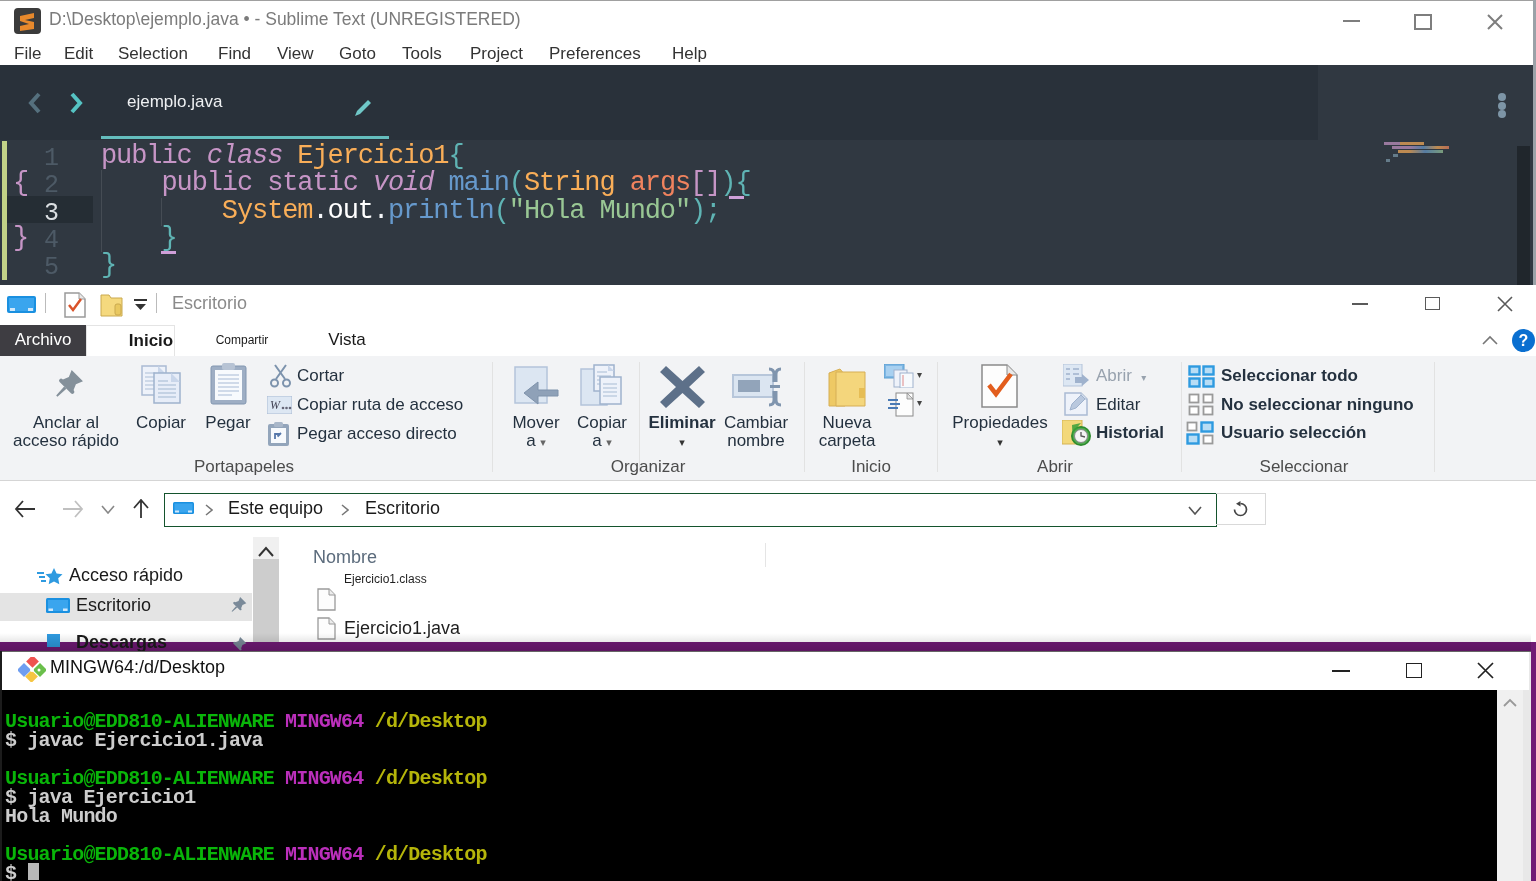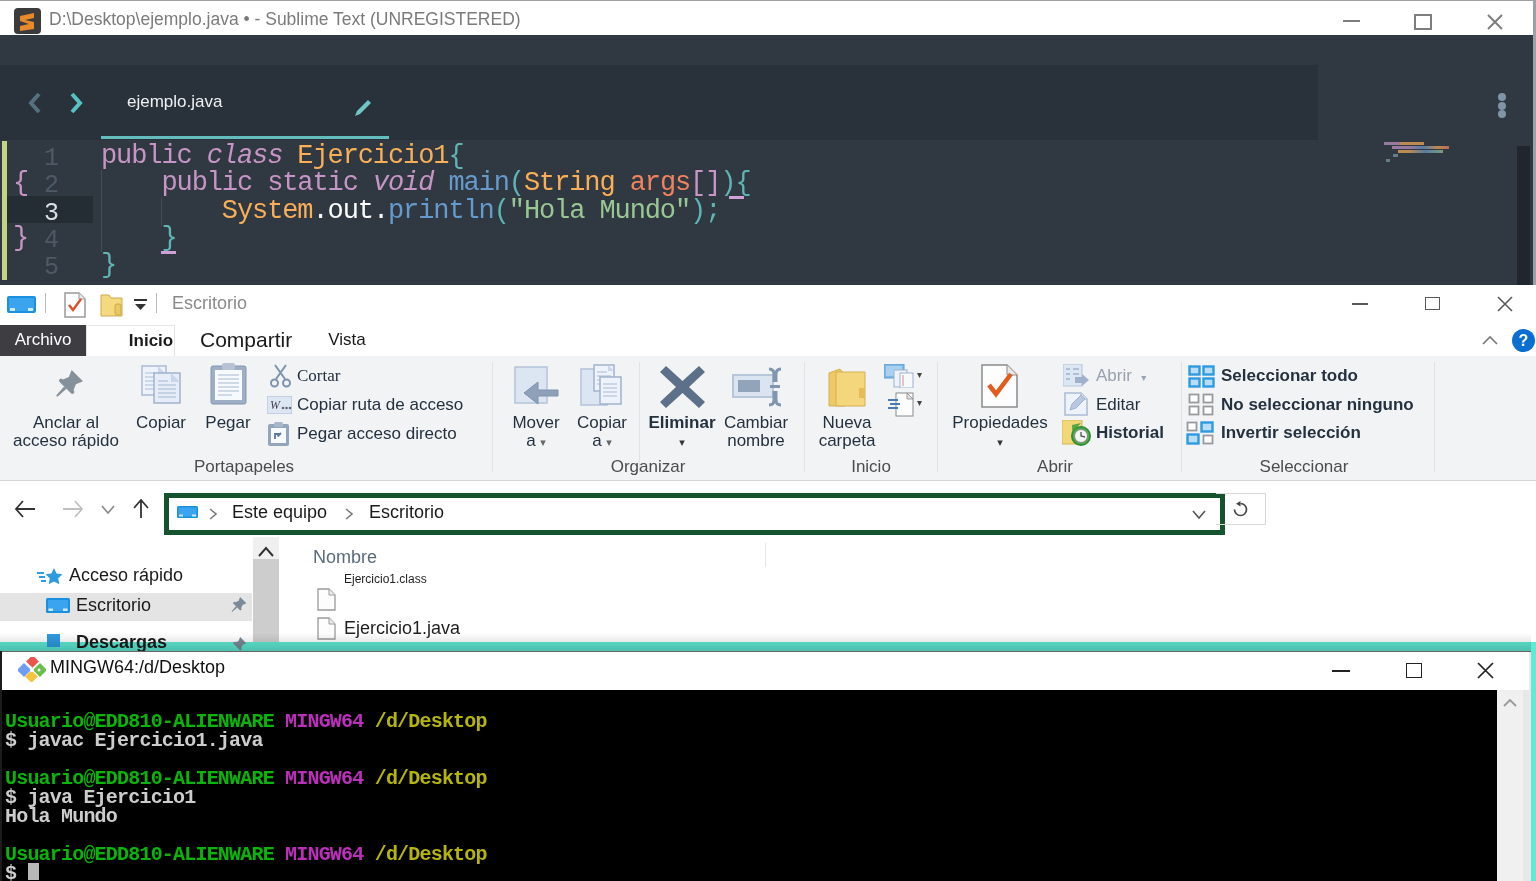--- a/index.html
+++ b/index.html
@@ -1,16 +1,16 @@
 <!DOCTYPE html>
 <html><head>
 <meta charset="utf-8">
 <style>
   html,body{margin:0;padding:0;}
-  #stage{position:relative;width:1536px;height:881px;overflow:hidden;background:#5eead4;
+  #stage{position:relative;width:1536px;height:881px;overflow:hidden;background:#701a75;
          font-family:"Liberation Sans",sans-serif;}
   .abs{position:absolute;}
   .mono{font-family:"Liberation Mono",monospace;}
   
   #sub{left:0;top:0;width:1536px;height:285px;background:#303841;}
   #sub-title{left:0;top:0;width:1536px;height:34px;background:#ffffff;border-top:1px solid #a0a0a0;}
   #sub-menu{left:0;top:34px;width:1536px;height:31px;background:#ffffff;}
   .smenu{position:absolute;top:10px;font-size:17px;color:#333;}
   #sub-tabs{left:0;top:65px;width:1318px;height:75px;background:#29313a;}
   #code{left:0;top:142px;width:1536px;height:143px;background:#303841;font-size:27px;letter-spacing:-1.1px;line-height:27.4px;white-space:pre;}
@@ -41,20 +41,32 @@
             <path d="M6 8 L20 5 L20 10 L11 12 L20 14 L20 21 L6 23 L6 18 L15 16 L6 13 Z" fill="#e8892c"></path>
           </svg>
       </div>
       <div class="abs" style="left:49px;top:8px;font-size:17.5px;color:#7b7b7b;">D:\Desktop\ejemplo.java • - Sublime Text (UNREGISTERED)</div>
       <div class="abs" style="left:1343px;top:19px;width:17px;height:2px;background:#7e7e7e;"></div>
       <div class="abs" style="left:1414px;top:13px;width:14px;height:12px;border:2px solid #7e7e7e;"></div>
       <svg class="abs" style="left:1486px;top:12px;" width="18" height="18" viewBox="0 0 18 18">
           <path d="M2 2 L16 16 M16 2 L2 16" stroke="#7e7e7e" stroke-width="2"></path>
         </svg>
     </div>
+    <div id="sub-menu" class="abs">
+      <span class="smenu" style="left:14px;">File</span>
+      <span class="smenu" style="left:64px;">Edit</span>
+      <span class="smenu" style="left:118px;">Selection</span>
+      <span class="smenu" style="left:218px;">Find</span>
+      <span class="smenu" style="left:277px;">View</span>
+      <span class="smenu" style="left:339px;">Goto</span>
+      <span class="smenu" style="left:402px;">Tools</span>
+      <span class="smenu" style="left:470px;">Project</span>
+      <span class="smenu" style="left:549px;">Preferences</span>
+      <span class="smenu" style="left:672px;">Help</span>
+    </div>
     <div id="sub-tabs" class="abs">
       <svg class="abs" style="left:27px;top:26px;" width="16" height="24" viewBox="0 0 16 24">
           <path d="M12 3 L4 12 L12 21" stroke="#55707e" stroke-width="4" fill="none"></path>
         </svg>
       <svg class="abs" style="left:68px;top:26px;" width="16" height="24" viewBox="0 0 16 24">
           <path d="M4 3 L12 12 L4 21" stroke="#55c3c3" stroke-width="4" fill="none"></path>
         </svg>
       <div class="abs" style="left:127px;top:27px;font-size:17px;color:#eef0f2;">ejemplo.java</div>
       <svg class="abs" style="left:352px;top:32px;" width="22" height="22" viewBox="0 0 22 22">
           <path d="M3 19 L5 14 L16 3 L19 6 L8 17 Z" fill="#6fc7c7"></path>
@@ -129,21 +141,21 @@
       <div class="abs" style="left:1352px;top:18px;width:16px;height:2px;background:#5a5a5a;"></div>
       <div class="abs" style="left:1425px;top:12px;width:13px;height:11px;border:1.5px solid #5a5a5a;"></div>
       <svg class="abs" style="left:1497px;top:11px;" width="16" height="16" viewBox="0 0 16 16">
           <path d="M1 1 L15 15 M15 1 L1 15" stroke="#5a5a5a" stroke-width="1.6"></path>
         </svg>
     </div>
 
     <div class="abs" style="left:0;top:40px;width:1536px;height:31px;background:#fff;border-bottom:1px solid #e4e4e4;">
       <div class="abs" style="left:0;top:0;width:86px;height:31px;background:#3e3d42;color:#fff;font-size:17px;text-align:center;line-height:30px;">Archivo</div>
       <div class="abs" style="left:86px;top:0;width:89px;height:31px;background:#fff;border:1px solid #e4e4e4;border-bottom:none;box-sizing:border-box;font-weight:bold;color:#1a1a1a;font-size:17px;text-align:center;line-height:29px;padding-left:41px;">Inicio</div>
-      <div class="abs" style="left:200px;top:0;width:84px;height:31px;color:#1a1a1a;font-size:21px;text-align:center;line-height:30px;">Compartir</div>
+      <div class="abs" style="left:200px;top:0;width:84px;height:31px;color:#1a1a1a;font-size:12px;text-align:center;line-height:30px;">Compartir</div>
       <div class="abs" style="left:326px;top:0;width:42px;height:31px;color:#1a1a1a;font-size:17px;text-align:center;line-height:30px;">Vista</div>
       <svg class="abs" style="left:1482px;top:10px;" width="16" height="10" viewBox="0 0 16 10">
           <path d="M1 9 L8 2 L15 9" stroke="#777" stroke-width="1.6" fill="none"></path>
         </svg>
       <div class="abs" style="left:1512px;top:4px;width:23px;height:23px;border-radius:50%;background:#0a6fd0;color:#fff;font-size:16px;font-weight:bold;text-align:center;line-height:23px;">?</div>
     </div>
     <div id="ribbon" class="abs">
       <div class="rsep" style="left:492px;"></div>
       <div class="rsep" style="left:639px;"></div>
       <div class="rsep" style="left:804px;"></div>
@@ -204,21 +216,21 @@
         </svg>
       <div class="rbig" style="left:178px;top:58px;width:100px;">Pegar</div>
 
       <svg class="abs" style="left:270px;top:8px;" width="22" height="24" viewBox="0 0 22 24">
           <g stroke="#7d93ad" stroke-width="2" fill="none">
             <path d="M16 1 L6 15 M5 1 L15 15"></path>
             <circle cx="4.5" cy="19" r="3.5"></circle>
             <circle cx="16.5" cy="19" r="3.5"></circle>
           </g>
         </svg>
-      <div class="rsmall" style="left:297px;top:10px;font-family:Liberation Serif, serif;">Cortar</div>
+      <div class="rsmall" style="left:297px;top:10px;">Cortar</div>
       <svg class="abs" style="left:267px;top:40px;" width="25" height="18" viewBox="0 0 25 18">
           <rect x="0" y="0" width="25" height="18" fill="#dde7f3" stroke="#aabbd3"></rect>
           <text x="3" y="13" font-size="12" font-style="italic" fill="#445" font-family="Liberation Serif">W</text>
           <circle cx="16" cy="12" r="1.3" fill="#667"></circle>
           <circle cx="19.5" cy="12" r="1.3" fill="#667"></circle>
           <circle cx="23" cy="12" r="1.3" fill="#667"></circle>
         </svg>
       <div class="rsmall" style="left:297px;top:39px;">Copiar ruta de acceso</div>
       <svg class="abs" style="left:268px;top:66px;" width="21" height="24" viewBox="0 0 21 24">
           <rect x="0" y="2" width="21" height="22" rx="2" fill="#93a5bb"></rect>
@@ -349,37 +361,37 @@
             <rect x="15.5" y="13.5" width="9" height="8"></rect>
           </g>
         </svg>
       <div class="rsmall" style="left:1221px;top:39px;"><b>No seleccionar ninguno</b></div>
       <svg class="abs" style="left:1186px;top:65px;" width="29" height="24" viewBox="0 0 29 24">
           <rect x="1.5" y="1.5" width="9" height="8" stroke="#9a9a9a" stroke-width="1.8" fill="#fff"></rect>
           <rect x="15.5" y="1.5" width="11" height="9" stroke="#2e9ae0" stroke-width="2.4" fill="#b8ddf5"></rect>
           <rect x="1.5" y="13.5" width="11" height="9" stroke="#2e9ae0" stroke-width="2.4" fill="#b8ddf5"></rect>
           <rect x="17.5" y="14.5" width="9" height="8" stroke="#9a9a9a" stroke-width="1.8" fill="#fff"></rect>
         </svg>
-      <div class="rsmall" style="left:1221px;top:67px;"><b>Invertir selección</b></div>
+      <div class="rsmall" style="left:1221px;top:67px;"><b>Usuario selección</b></div>
     </div>
 
     <div class="abs" style="left:0;top:196px;width:1536px;height:56px;background:#fff;">
       <svg class="abs" style="left:14px;top:19px;" width="22" height="18" viewBox="0 0 22 18">
           <path d="M9 1 L2 9 L9 17 M2 9 L21 9" stroke="#333" stroke-width="1.8" fill="none"></path>
         </svg>
       <svg class="abs" style="left:62px;top:19px;" width="22" height="18" viewBox="0 0 22 18">
           <path d="M13 1 L20 9 L13 17 M20 9 L1 9" stroke="#c0c0c0" stroke-width="1.8" fill="none"></path>
         </svg>
       <svg class="abs" style="left:101px;top:24px;" width="14" height="9" viewBox="0 0 14 9">
           <path d="M1 1 L7 8 L13 1" stroke="#888" stroke-width="1.6" fill="none"></path>
         </svg>
       <svg class="abs" style="left:131px;top:18px;" width="20" height="20" viewBox="0 0 20 20">
           <path d="M10 19 L10 2 M3 9 L10 1 L17 9" stroke="#333" stroke-width="1.8" fill="none"></path>
         </svg>
-      <div class="abs" style="left:164px;top:12px;width:1051px;height:32px;border:5px solid #14532d;background:#fff;text-align:right;">
+      <div class="abs" style="left:164px;top:12px;width:1051px;height:32px;border:1px solid #14532d;background:#fff;text-align:right;">
         <svg class="abs" style="left:8px;top:8px;" width="21" height="15" viewBox="0 0 21 15">
             <rect x="0" y="0" width="21" height="12" rx="1.5" fill="#1a90e0"></rect>
             <rect x="1.5" y="1.5" width="18" height="9" fill="#3aa5ee"></rect>
             <rect x="2" y="8.5" width="4" height="2" fill="#cfe8fb"></rect>
             <rect x="15" y="8.5" width="4" height="2" fill="#cfe8fb"></rect>
           </svg>
         <svg class="abs" style="left:40px;top:10px;" width="8" height="12" viewBox="0 0 8 12">
             <path d="M1 1 L7 6 L1 11" stroke="#777" stroke-width="1.5" fill="none"></path>
           </svg>
         <div class="abs" style="left:63px;top:4px;font-size:18px;color:#1a1a1a;">Este equipo</div>

